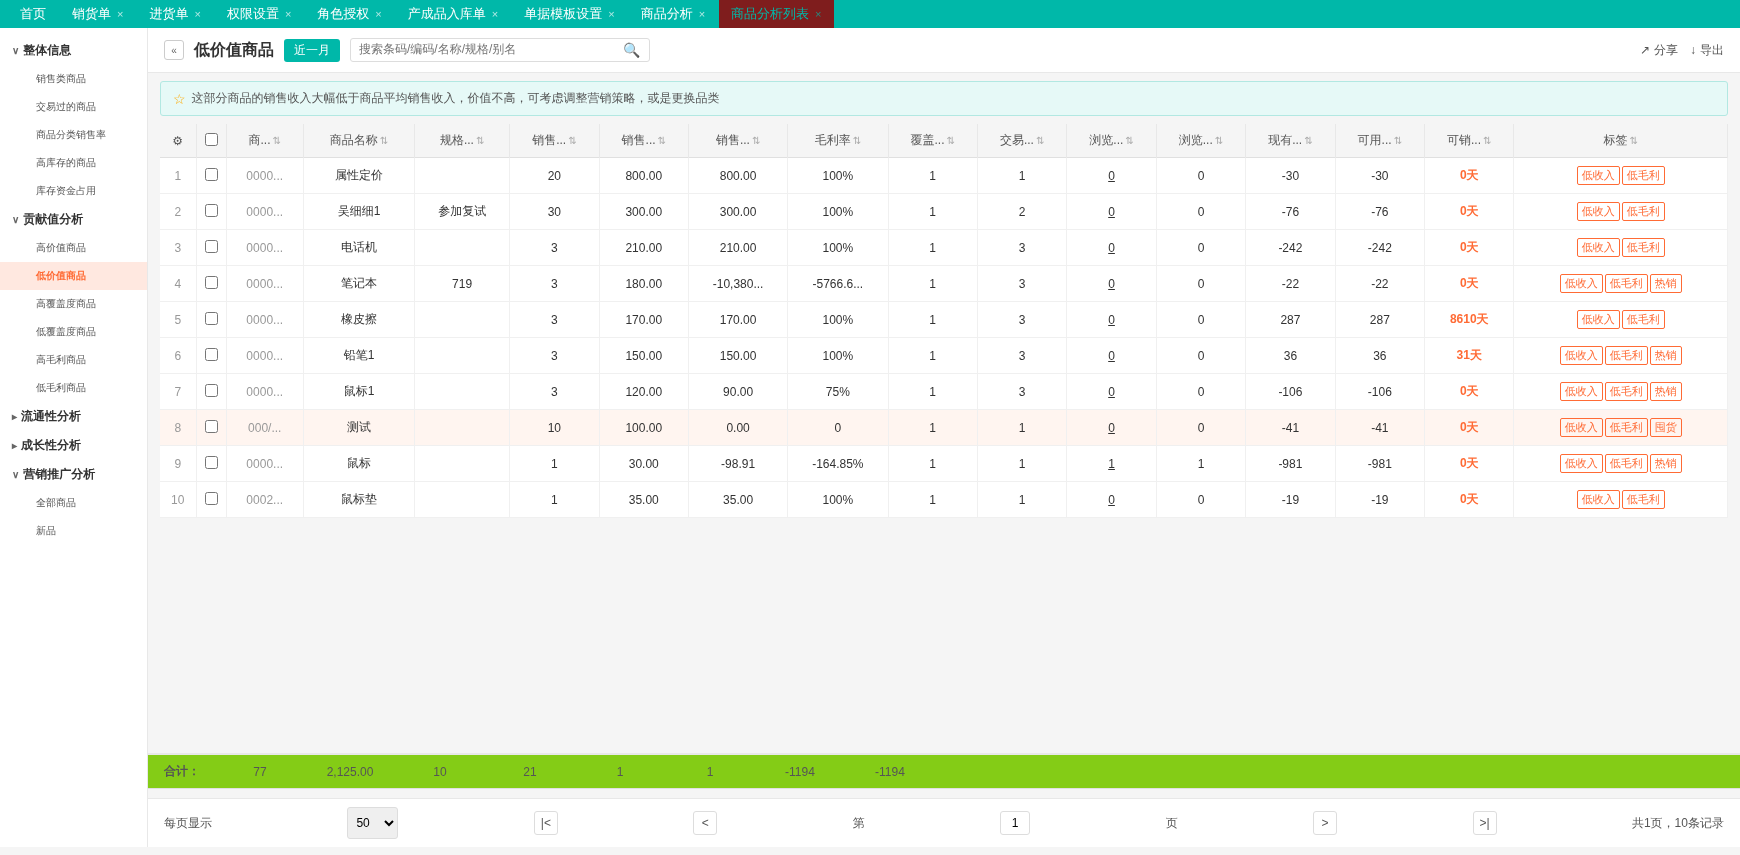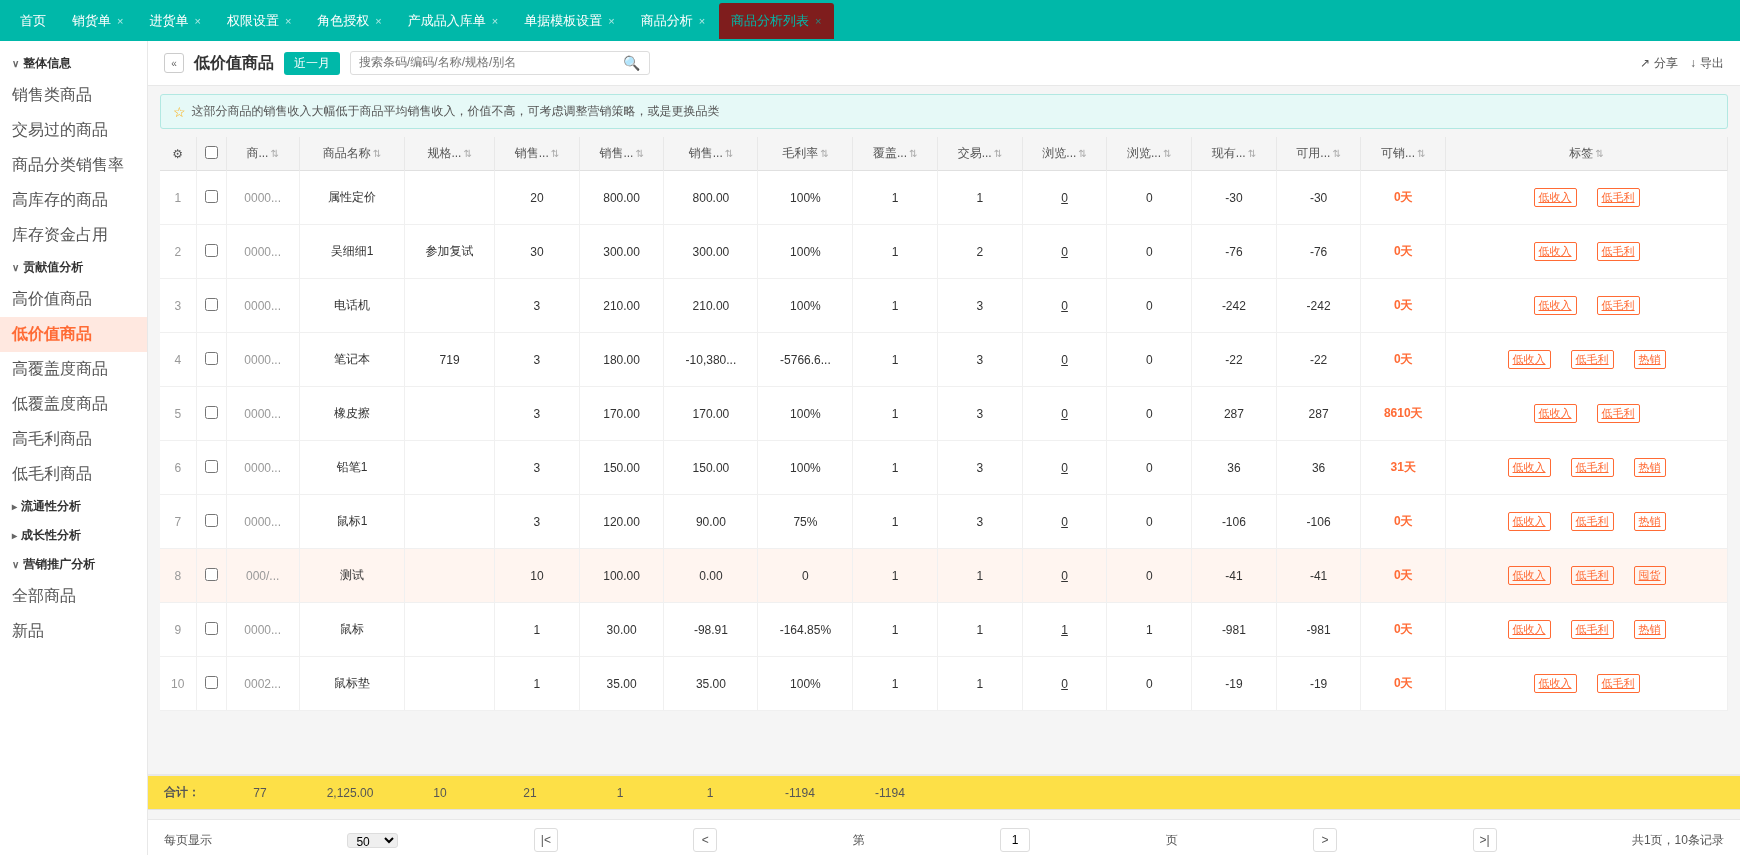--- a/index.html
+++ b/index.html
@@ -1,21 +1,21 @@
 <!DOCTYPE html>
 <html><head>
   <meta charset="utf-8">
   <style>
     * { margin: 0; padding: 0; box-sizing: border-box; }
     body { font-family: "Microsoft YaHei", Arial, sans-serif; font-size: 12px; background: #f5f5f5; color: #333; width: 1740px; min-height: 855px; overflow-x: hidden; }
 
     
     .top-nav {
       background: #00b8a9;
-      height: 41px;
+      height: 28px;
       display: flex;
       align-items: center;
       padding: 0 8px;
       gap: 2px;
     }
     .nav-item {
       color: #fff;
       padding: 0 12px;
       height: 36px;
       display: flex;
@@ -47,22 +47,22 @@
       display: flex;
       align-items: center;
       padding: 6px 12px;
       font-size: 12px;
       color: #333;
       cursor: pointer;
       font-weight: bold;
     }
     .sidebar-group-title .arrow { margin-right: 4px; font-size: 10px; color: #666; }
     .sidebar-item {
-      padding: 7px 12px 7px 12px;
-      font-size: 16px;
+      padding: 7px 12px 7px 36px;
+      font-size: 10px;
       color: #555;
       cursor: pointer;
       white-space: nowrap;
     }
     .sidebar-item.active { background: #ffe8e0; color: #ff6b35; font-weight: bold; }
 
     
     .content-area {
       flex: 1;
       display: flex;
@@ -189,35 +189,34 @@
       border-right: 1px solid #f0f0f0;
       white-space: nowrap;
     }
     tr.row-highlight { background: #fff5f0; }
     .tag-badge {
       display: inline-block;
       border: 1px solid;
       border-radius: 2px;
       padding: 1px 4px;
       font-size: 11px;
-      margin: 10px;
-      text-decoration: underline;
+      margin: 1px;
     }
     .tag-low-income { color: #ff6b35; border-color: #ff6b35; }
     .tag-low-margin { color: #ff6b35; border-color: #ff6b35; }
     .tag-hot { color: #ff6b35; border-color: #ff6b35; }
     .tag-overstock { color: #ff6b35; border-color: #ff6b35; }
     .days-badge { color: #ff6b35; font-weight: bold; }
     .link-underline { color: #333; text-decoration: underline; cursor: pointer; }
     .checkbox-col { width: 30px; }
     .gear-col { width: 36px; }
 
     
     .table-footer {
-      background: #fde047;
+      background: #84cc16;
       border-top: 2px solid #e8e8e8;
       padding: 8px 16px;
       display: flex;
       align-items: center;
       gap: 30px;
       font-size: 12px;
       color: #555;
     }
     .footer-label { font-weight: bold; }
     .footer-val { min-width: 60px; text-align: center; }
@@ -248,21 +247,21 @@
     }
     .page-num-input {
       width: 30px;
       height: 24px;
       border: 1px solid #ddd;
       border-radius: 3px;
       text-align: center;
       font-size: 12px;
     }
     .per-page-select {
-      height: 15px;
+      height: 32px;
       border: 1px solid #ddd;
       border-radius: 3px;
       font-size: 12px;
       padding: 0 4px;
     }
 
     
     .scrollbar-row {
       height: 10px;
       background: #f5f5f5;

